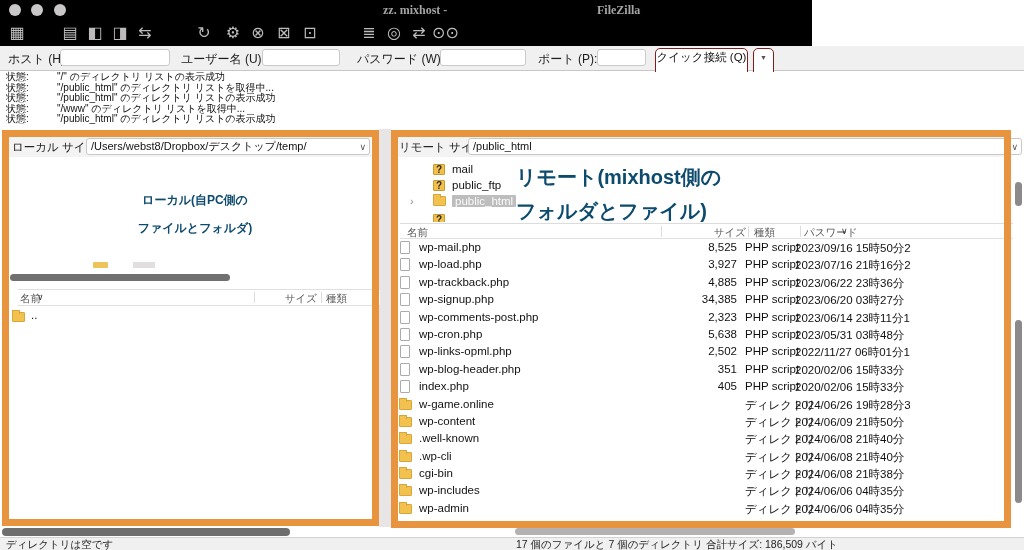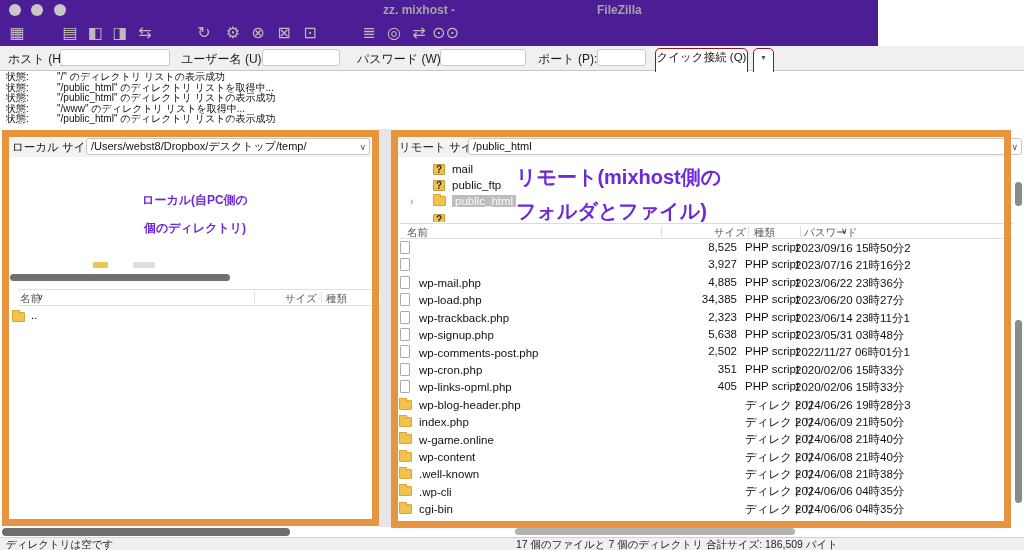--- a/index.html
+++ b/index.html
@@ -1,20 +1,20 @@
 <!DOCTYPE html>
 <html><head>
 <meta charset="utf-8">
 <style>
   * { margin:0; padding:0; box-sizing:border-box; }
   body { font-family:"Liberation Sans","DejaVu Sans",sans-serif; }
   .screen { position:relative; width:1024px; height:550px; overflow:hidden; background:#fff; }
 
   
-  .topchrome { position:absolute; left:0; top:0; width:878px; height:46px; background:#4c1d95; }
+  .topchrome { position:absolute; left:0; top:0; width:812px; height:46px; background:#000000;font-family:Liberation Serif, serif; }
   .light { position:absolute; top:4px; width:12px; height:12px; border-radius:50%; background:#C9C7C7; }
   .win-title { position:absolute; top:3px; font-size:12px; font-weight:600; color:#A6A4A4; white-space:nowrap; }
   .tb-icon { position:absolute; top:23px; width:24px; height:20px; text-align:center; line-height:20px; font-size:16px; color:#BCBABA; }
 
   
   .qc-bar { position:absolute; left:0; top:46px; width:1024px; height:25px; background:#F1F0F0; border-bottom:1px solid #C8C6C6; }
   .qc-label { position:absolute; top:5px; font-size:12px; color:#1a1a1a; white-space:nowrap; }
   .qc-input { position:absolute; top:3px; height:17px; background:#fff; border:1px solid #C9C9C9; border-radius:3px; font-size:11px; padding:0 3px; }
   .qc-btn { position:absolute; top:2px; height:32px; background:#fff; border:1px solid #7f1d1d; border-radius:5px; font-size:11.5px; color:#111; text-align:center; line-height:17px; }
 
@@ -26,21 +26,21 @@
 
   .pane-gap { position:absolute; left:379px; top:129px; width:12px; height:398px; background:#E7E5E5; }
 
   
   .sitebar { position:absolute; height:20px; background:#F4F3F3; }
   .site-label { position:absolute; font-size:11.5px; color:#1a1a1a; white-space:nowrap; }
   .combo { position:absolute; height:17px; background:#fff; border:1px solid #C8C8C8; border-radius:3px; font-size:11px; color:#111; line-height:15px; padding:0 14px 0 4px; white-space:nowrap; overflow:hidden; }
   .combo .arrow { position:absolute; right:3px; top:1px; font-size:9px; color:#555; }
 
   
-  .annot { position:absolute; color:#6d28d9; font-weight:bold; z-index:40; white-space:nowrap; }
+  .annot { position:absolute; color:#0c4a6e; font-weight:bold; z-index:40; white-space:nowrap; }
 
   
   .obox { position:absolute; border:7px solid #E8943E; z-index:30; pointer-events:none; }
 
   
   .hdr { position:absolute; background:#fff; font-size:10.5px; color:#555;margin-left:9px; }
   .hdr .col { position:absolute; top:2px; white-space:nowrap; }
   .hdr .vline { position:absolute; top:2px; width:1px; height:11px; background:#DCDCDC; }
 
   
@@ -50,21 +50,21 @@
   .icon-qfolder .q { position:absolute; left:2px; top:-1px; font-size:10px; font-weight:bold; color:#2a2a2a; line-height:11px; }
   .icon-doc { position:absolute; width:10px; height:13px; background:#fff; border:1px solid #ABABAB; border-radius:1px; }
 
   
   .tree-item { position:absolute; height:16px; font-size:11.5px; color:#111; }
   .tree-item .expander { position:absolute; left:19px; top:1px; color:#8A8A8A; font-size:11px; }
   .tree-item .lbl { position:absolute; left:61px; top:1px; white-space:nowrap; }
   .tree-item .lbl.sel { background:#BDBDBD; color:#FAFAFA; padding:0 3px; border-radius:1px; }
 
   .file-row { position:relative; height:17.4px; font-size:11.5px; color:#111; }
-  .file-row .nm { position:absolute; left:28px; top:2px; white-space:nowrap;margin-top:36px; }
+  .file-row .nm { position:absolute; left:28px; top:2px; white-space:nowrap; }
   .file-row .sz { position:absolute; left:250px; top:2px; width:96px; text-align:right; }
   .file-row .tp { position:absolute; left:354px; top:2px; white-space:nowrap; }
   .file-row .dt { position:absolute; left:404px; top:2px; white-space:nowrap; }
 
   .thumb { position:absolute; border-radius:4px; }
 
   
   .statusbar { position:absolute; left:0; top:537px; width:1024px; height:13px; background:#F1F0F0; border-top:1px solid #D3D1D1; font-size:10.5px; color:#222; }
   .statusbar span { position:absolute; top:0px; white-space:nowrap; }
 </style>
@@ -138,21 +138,21 @@
   <div class="sitebar" style="left:9px; top:137px; width:362px">
     <span class="site-label" style="left:3px; top:3px">ローカル サイト:</span>
     <div class="combo" style="left:77px; top:1px; width:284px">
       <span>/Users/webst8/Dropbox/デスクトップ/temp/</span>
       <span class="arrow">∨</span>
     </div>
   </div>
 
   <div class="annot" style="left:60px; top:186px; width:270px; text-align:center; font-size:12px; line-height:28px">
     <div>ローカル(自PC側の</div>
-    <div>個のディレクトリ)</div>
+    <div>ファイルとフォルダ)</div>
   </div>
 
   <div>
     <span style="position:absolute; left:93px; top:262px; width:15px; height:6px; background:#EFC35C; border-radius:1px"></span>
     <span style="position:absolute; left:133px; top:262px; width:22px; height:6px; background:#E0DEDE"></span>
   </div>
 
   <div class="thumb" style="left:10px; top:274px; width:220px; height:7px; background:#707070"></div>
   <div class="thumb" style="left:372px; top:219px; width:6px; height:25px; background:#8C8C8C; z-index:20"></div>
 

